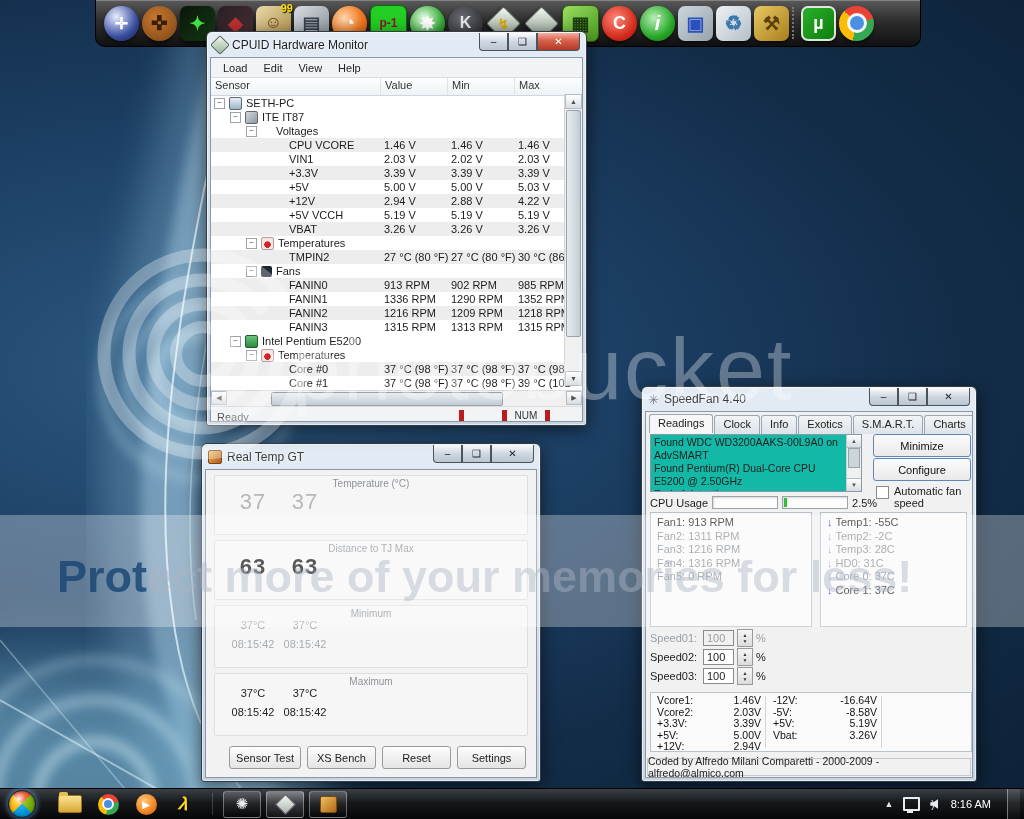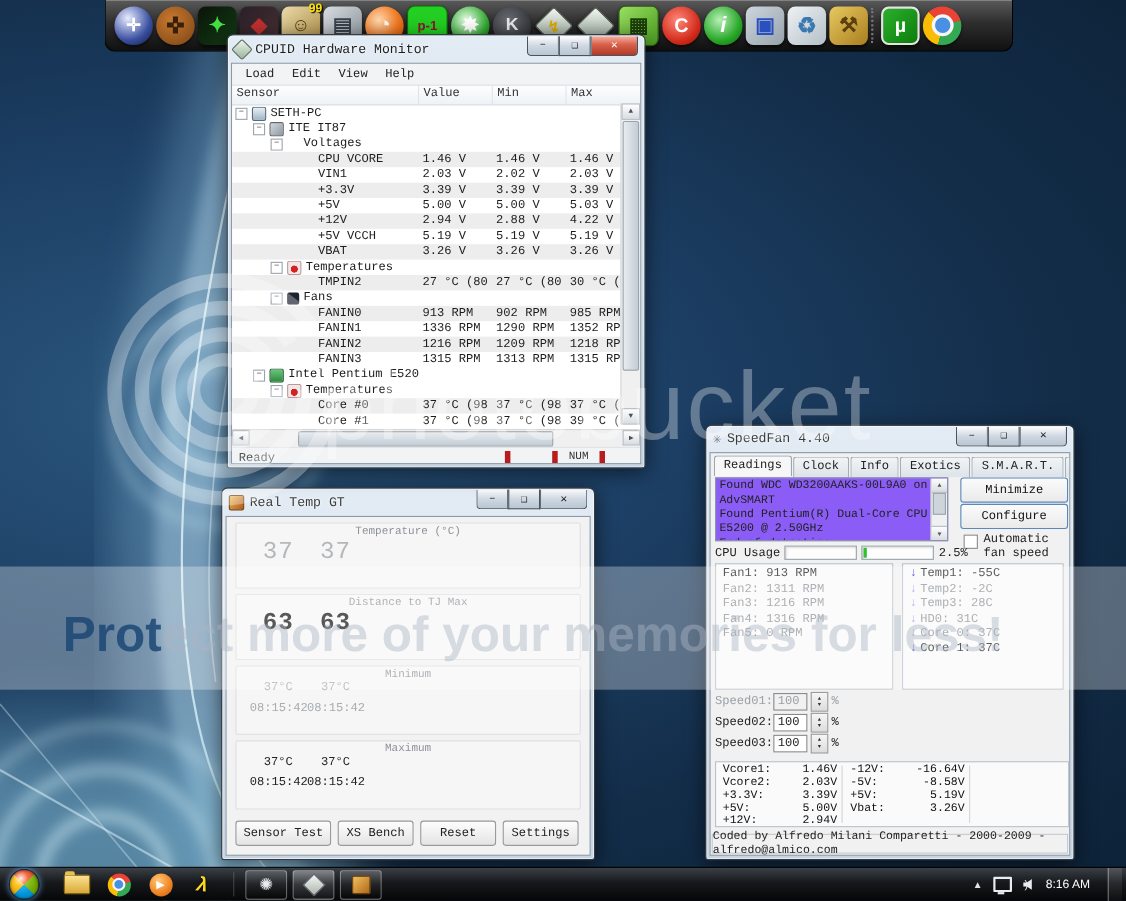--- a/index.html
+++ b/index.html
@@ -38,21 +38,21 @@
   .di-siw{border-radius:50%;background:radial-gradient(circle at 40% 35%,#b8f0b8,#28a828 60%,#0a6a0a);color:#fff;font-style:italic;font-size:20px;}
   .di-mycomp{background:linear-gradient(135deg,#cdd6de,#97a2ab);color:#2a50c0;}
   .di-recycle{background:linear-gradient(135deg,#eef2f5,#b4bfc7);color:#3a78b0;font-size:20px;}
   .di-hammer{background:linear-gradient(135deg,#e8c860,#a87f1e);color:#5c3f0c;}
   .di-sep{width:4px;height:32px;background:none;box-shadow:none;border-radius:0;border-left:2px dotted #777;}
   .di-utorrent{background:linear-gradient(135deg,#2ab02a,#0d7d0d);color:#fff;border:2px solid #dfe8df;width:31px;height:31px;font-size:18px;}
   .di-chrome{border-radius:50%;background:conic-gradient(from -45deg,#ea4335 0 33%,#34a853 0 66%,#fbbc05 0 100%);}
   .di-chrome::after{content:"";width:14px;height:14px;border-radius:50%;background:#4a90e2;border:3px solid #f4f6f8;}
   
   .win{position:absolute;background:linear-gradient(#e3ecf5,#c6d3e0);border:1px solid #343b43;border-radius:6px 6px 3px 3px;
-    box-shadow:0 4px 18px rgba(0,0,0,.55), inset 0 0 0 1px rgba(255,255,255,.55);font-family:Liberation Mono, monospace;}
+    box-shadow:0 4px 18px rgba(0,0,0,.55), inset 0 0 0 1px rgba(255,255,255,.55);}
   .titlebar{height:25px;display:flex;align-items:center;padding:0 6px;gap:5px;cursor:default;}
   .title-text{font-size:12px;color:#1d1d1d;text-shadow:0 0 3px #fff;white-space:nowrap;}
   .cap-btns{margin-left:auto;display:flex;margin-top:-5px;}
   .cb{width:27px;height:17px;border:1px solid #4a545e;border-top:none;display:flex;align-items:center;justify-content:center;
     font-size:10px;color:#222;background:linear-gradient(#fdfdfd,#cfd8e2 50%,#b9c6d2);cursor:pointer;}
   .cb-min{border-radius:0 0 0 4px;}
   .cb-cls{width:41px;border-radius:0 0 4px 0;}
   .cb-cls.red{background:linear-gradient(#f4b0a0,#d8604a 45%,#b03a28);color:#fff;}
   .client{position:absolute;left:3px;right:3px;bottom:3px;background:#f4f4f4;border:1px solid #8a99a8;overflow:hidden;}
   
@@ -108,21 +108,21 @@
   .rt-buttons{position:absolute;right:10px;bottom:8px;display:flex;gap:6px;}
   .rt-btn{min-width:55px;height:21px;font-size:11px;color:#222;background:linear-gradient(#fdfdfd,#e4e4e4);
     border:1px solid #9a9a9a;border-radius:3px;display:flex;align-items:center;justify-content:center;padding:0 6px;cursor:pointer;}
   
   #win-sf{left:641px;top:386px;width:334px;height:394px;z-index:11;}
   #win-sf .client{top:24px;background:#f1f1f1;}
   .sf-tabs{position:absolute;left:3px;top:3px;display:flex;}
   .sf-tab{font-size:11px;color:#222;padding:2px 8px 3px;border:1px solid #9aa6b2;border-bottom:none;border-radius:3px 3px 0 0;
     background:linear-gradient(#f2f4f6,#dde3e9);margin-right:1px;cursor:pointer;}
   .sf-tab.active{background:#f7f7f7;position:relative;top:-1px;padding-bottom:4px;font-weight:normal;}
-  .sf-log{position:absolute;left:4px;top:22px;width:212px;height:58px;background:#8b5cf6;border:1px solid #8a99a8;
+  .sf-log{position:absolute;left:4px;top:22px;width:212px;height:58px;background:#14b8a6;border:1px solid #8a99a8;
     font-size:10.5px;color:#222;padding:1px 16px 1px 3px;box-sizing:border-box;line-height:13px;overflow:hidden;}
   .sf-log-scroll{position:absolute;right:0;top:0;bottom:0;width:14px;background:#eef0f2;border-left:1px solid #c8cdd2;}
   .sf-log-scroll .arr{height:12px;font-size:6px;color:#555;display:flex;align-items:center;justify-content:center;background:linear-gradient(#fdfdfd,#d8dde2);border-bottom:1px solid #b5bcc4;}
   .sf-log-scroll .arr.down{position:absolute;bottom:0;left:0;right:0;border-top:1px solid #b5bcc4;border-bottom:none;}
   .sf-log-scroll .thumb{position:absolute;left:1px;right:1px;top:13px;height:18px;background:#cdd4da;border:1px solid #9aa2aa;}
   .sf-btn{position:absolute;left:227px;width:96px;height:21px;font-size:11px;color:#111;
     background:linear-gradient(#fbfbfb,#eaeaea);border:1px solid #5a88b8;border-radius:3px;
     display:flex;align-items:center;justify-content:center;cursor:pointer;}
   .sf-check{position:absolute;left:230px;top:73px;display:flex;gap:5px;font-size:11px;color:#222;align-items:flex-start;cursor:pointer;}
   .sf-checkbox{width:11px;height:11px;background:#fff;border:1px solid #8a8a8a;margin-top:1px;flex:none;}

